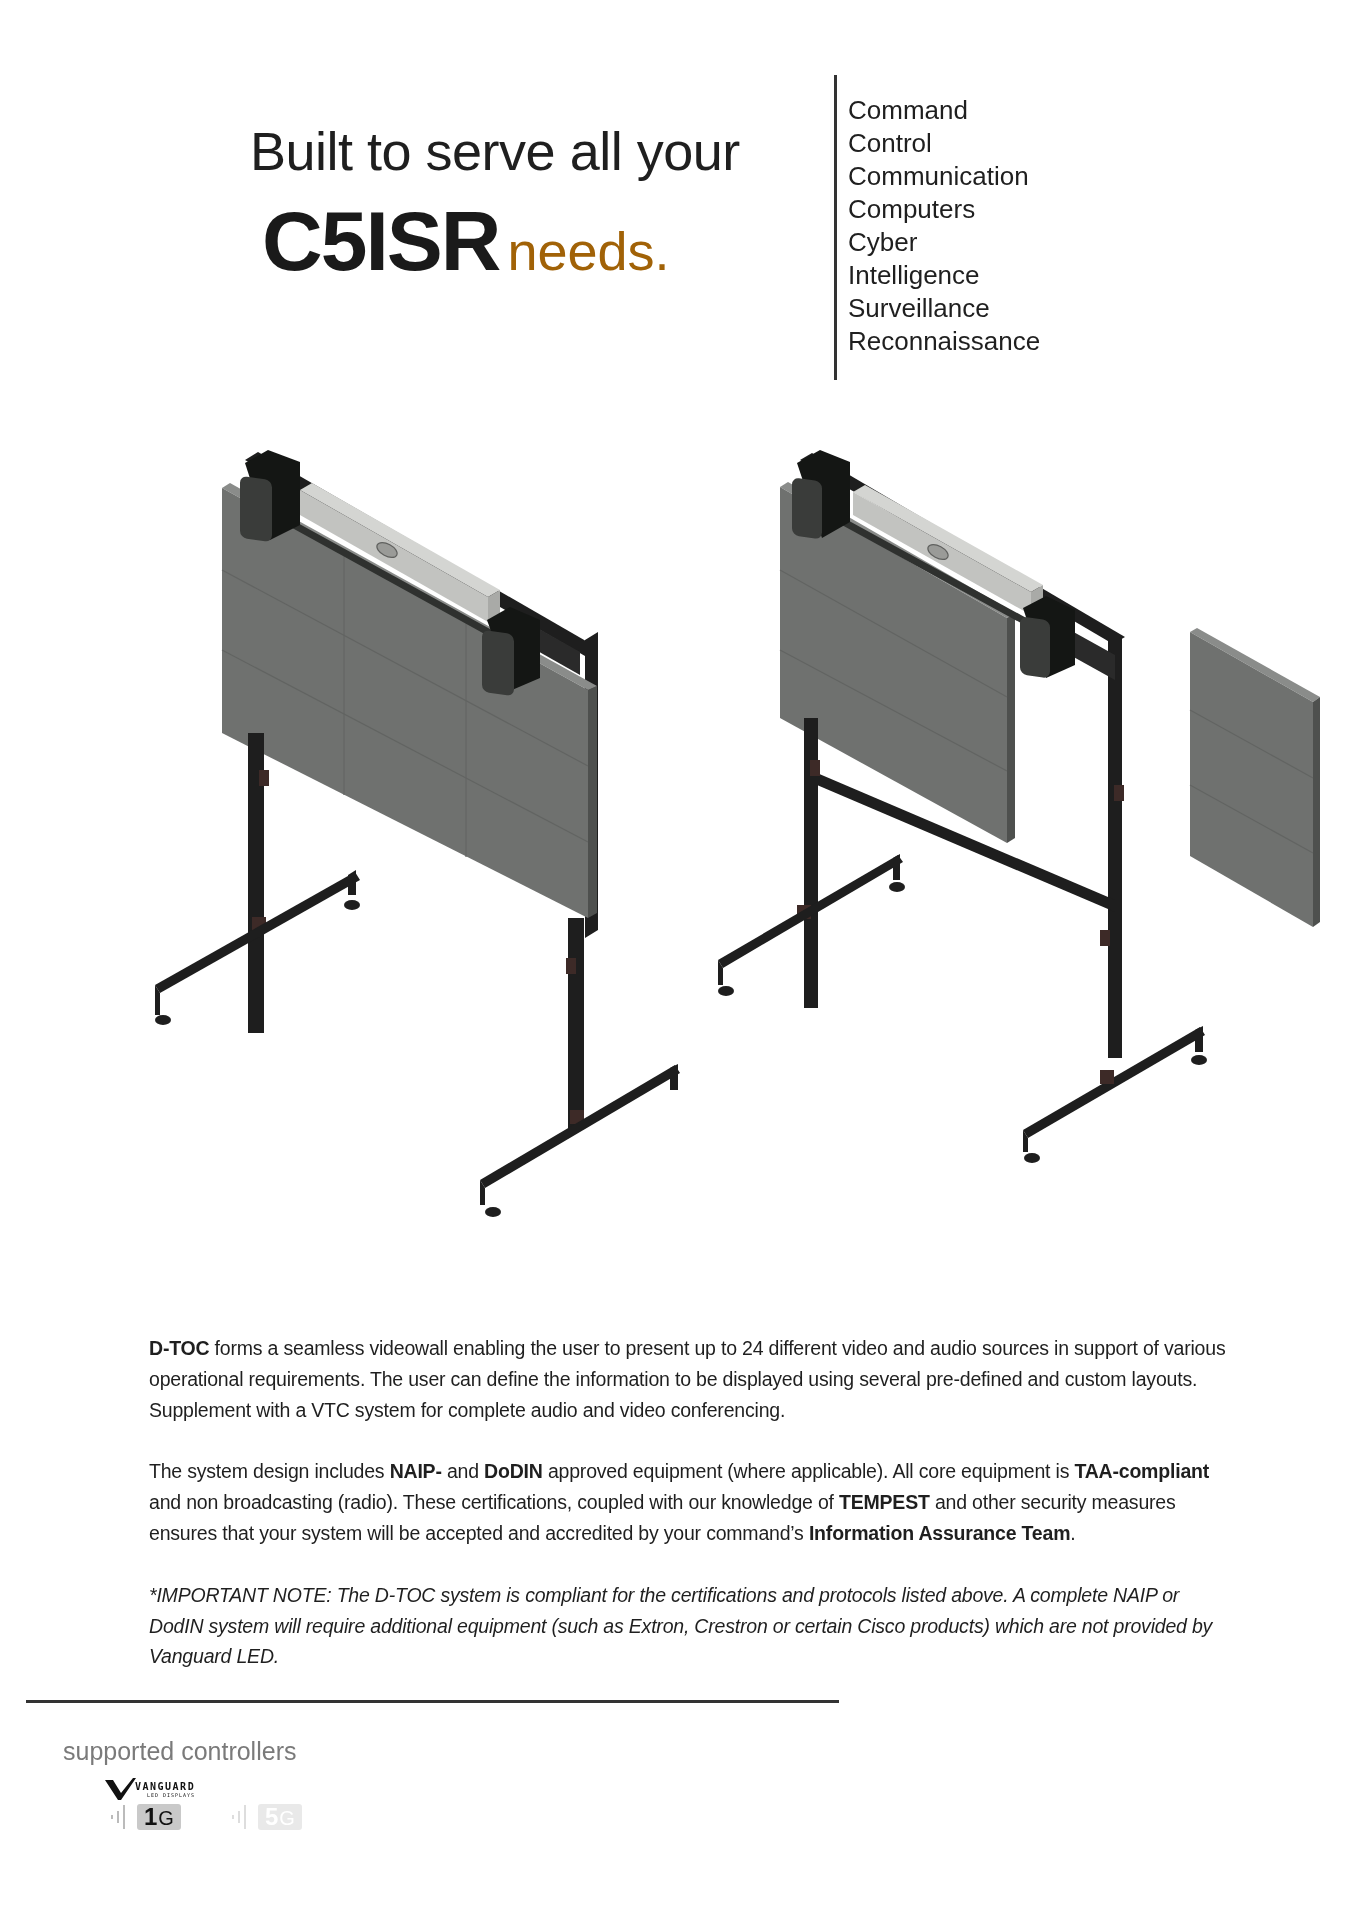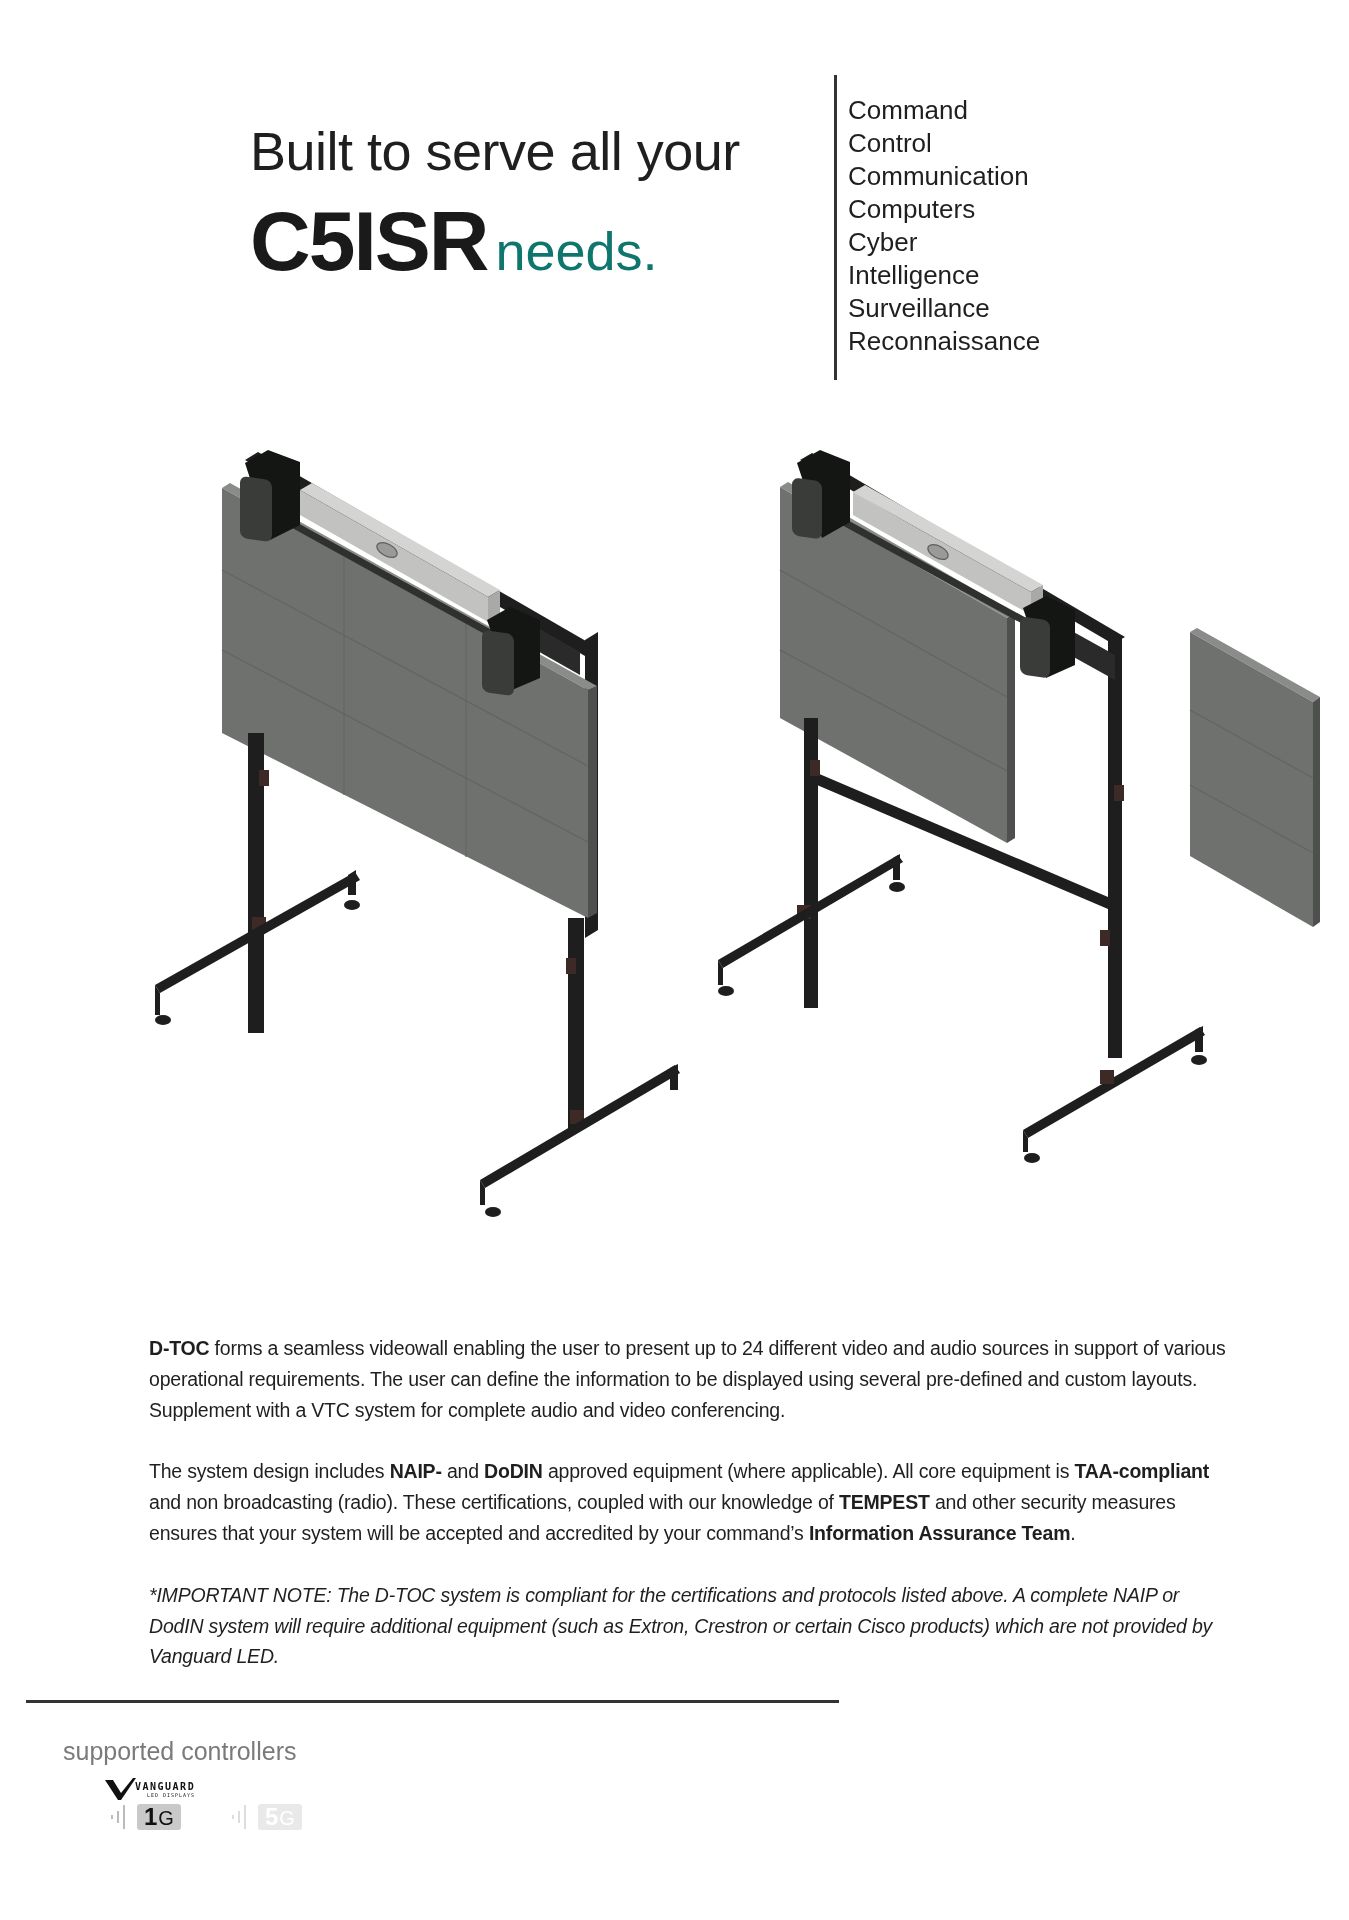--- a/index.html
+++ b/index.html
@@ -34,25 +34,26 @@
     .headline .line2 {
       margin-top: 14px;
       white-space: nowrap;
       line-height: 90px;
     }
     .headline .c5isr {
       font-size: 84px;
       font-weight: 700;
       letter-spacing: -2px;
       color: #1a1a1a;
+      margin-left: 12px;
     }
     .headline .needs {
       font-size: 54px;
       font-weight: 400;
-      color: #0f766e;
+      color: #a16207;
       margin-left: 8px;
     }
 
     .vrule {
       position: absolute;
       left: 834px;
       top: 75px;
       width: 3px;
       height: 305px;
       background: #333333;

